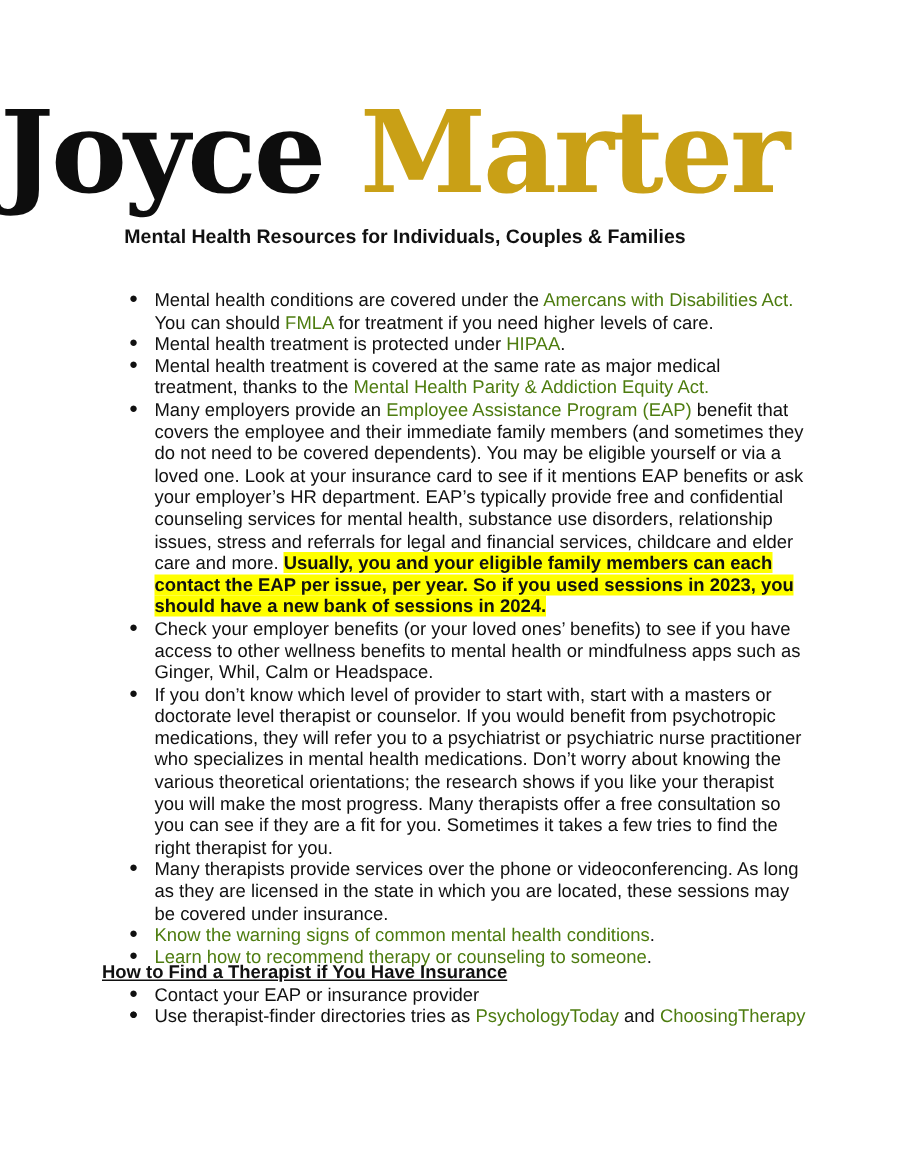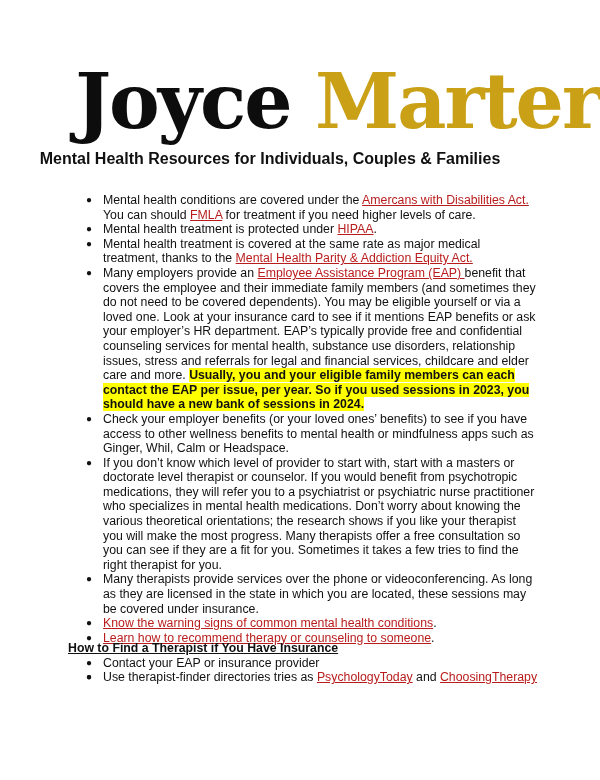--- a/index.html
+++ b/index.html
@@ -1,26 +1,26 @@
 <!DOCTYPE html>
 <html><head>
 <meta charset="utf-8">
 <style>
   html, body { margin: 0; padding: 0; background: #ffffff; }
   body { width: 600px; height: 780px; position: relative; overflow: hidden; font-family: "Liberation Sans", sans-serif; color: #111; }
-  .logo { position: absolute; left: 0; top: 52px; width: 600px; text-align: right; font-family: "DejaVu Serif", "Liberation Serif", serif; font-weight: bold; font-size: 76px; line-height: 100px; letter-spacing: -2px; white-space: nowrap; }
+  .logo { position: absolute; left: 0; top: 52px; width: 600px; text-align: left; font-family: "DejaVu Serif", "Liberation Serif", serif; font-weight: bold; font-size: 76px; line-height: 100px; letter-spacing: -2px; white-space: nowrap; }
   .logo .first { color: #0d0d0d; }
   .logo .last { color: #c9a016; }
-  .subtitle { position: absolute; left: 0; top: 150px; width: 540px; text-align: center; font-size: 16px; font-weight: bold; color: #111; }
+  .subtitle { position: absolute; left: 0; top: 150px; width: 540px; text-align: center; font-size: 13px; font-weight: bold; color: #111; }
   .section { position: absolute; left: 68px; width: 470px; font-size: 12.3px; line-height: 14.6px; }
   .heading { font-weight: bold; text-decoration: underline; margin: 0; }
   ul { list-style: none; margin: 0; padding: 0; }
   li { position: relative; padding-left: 35px; margin: 0; }
   li .bullet { position: absolute; left: 18px; top: 0; font-size: 10px; }
-  a { color: #b91c1c; text-decoration: underline; }
+  a { color: #4d7c0f; }
   .hl { background: #ffff00; font-weight: bold; }
 </style>
 </head>
 <body>
 
 <div class="logo">
   <span class="first">Joyce</span>
   <span class="last">Marter</span>
 </div>
 

